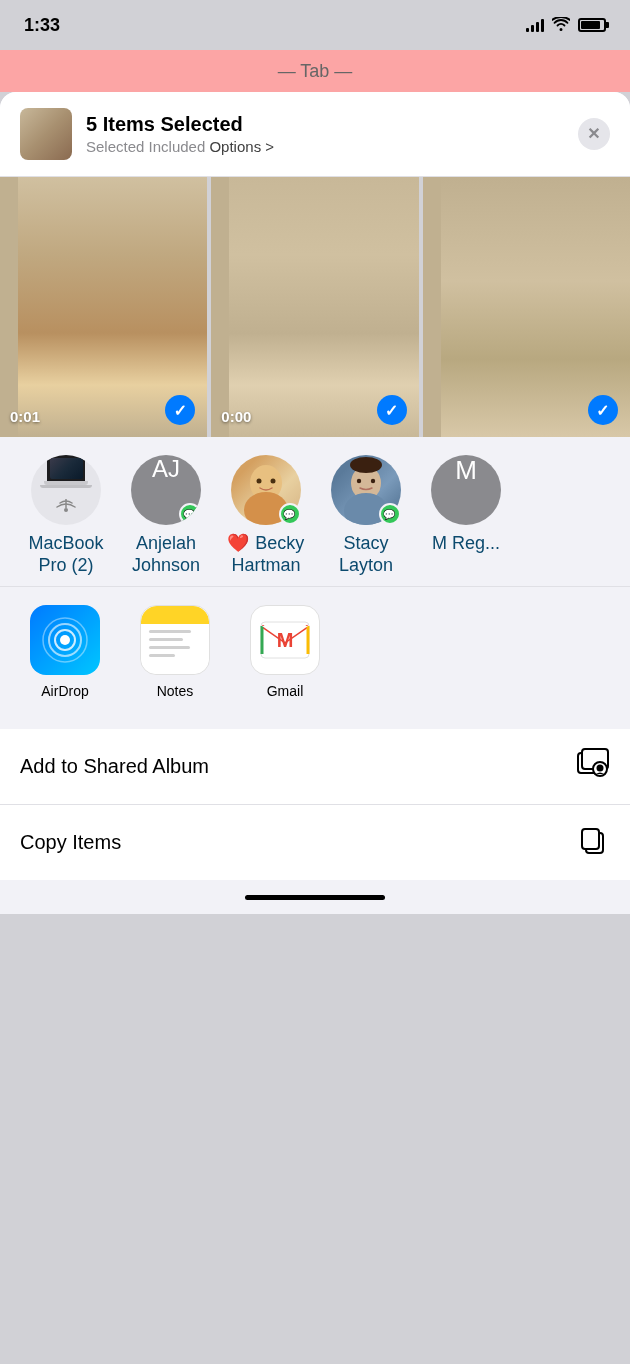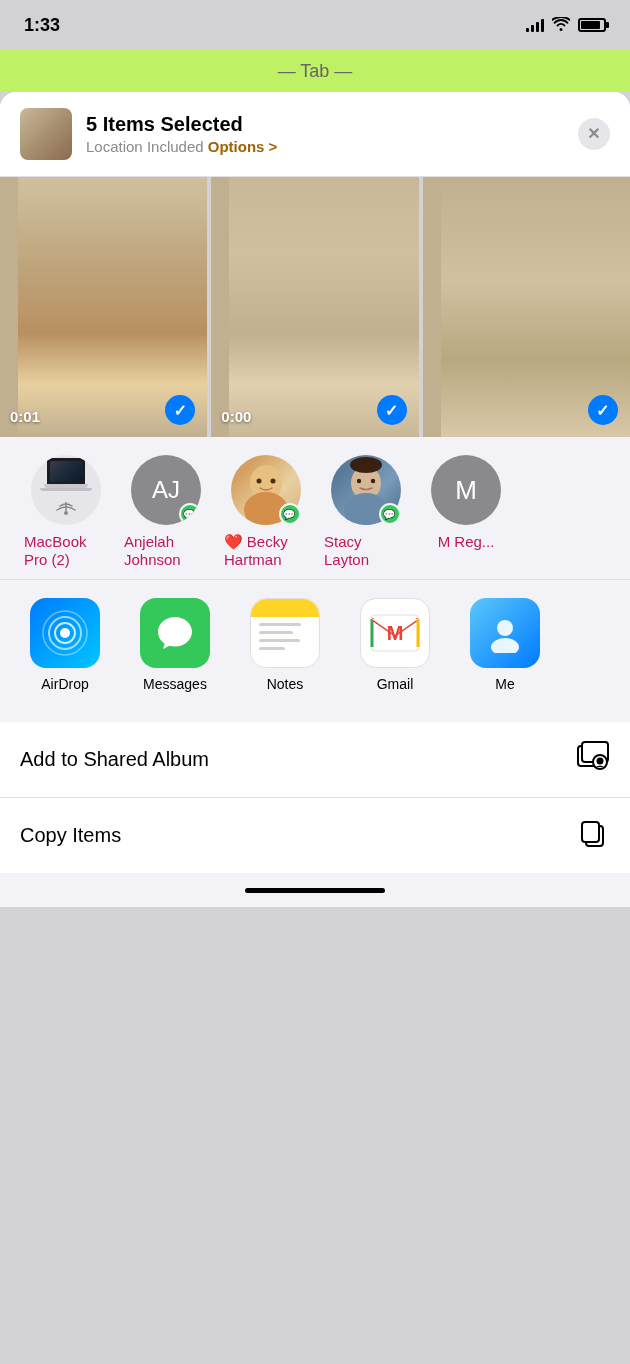--- a/index.html
+++ b/index.html
@@ -72,21 +72,21 @@
       background: #000;
       height: 100%;
       width: 85%;
       border-radius: 1px;
     }
 
     
     .bg-hint {
       width: 630px;
       height: 42px;
-      background: #bef264;
+      background: #fca5a5;
       display: flex;
       align-items: center;
       justify-content: center;
       font-size: 20px;
       color: #888;
     }
 
     
     .share-sheet {
       width: 630px;
@@ -124,22 +124,21 @@
       font-size: 20px;
       font-weight: 600;
       color: #000;
     }
     .header-subtitle {
       font-size: 15px;
       color: #8a8a8e;
       margin-top: 2px;
     }
     .header-subtitle .options-link {
-      color: #a16207;
-      font-weight: bold;
+      color: #404040;
     }
     .header-close {
       width: 32px;
       height: 32px;
       border-radius: 50%;
       background: #e5e5ea;
       display: flex;
       align-items: center;
       justify-content: center;
       cursor: pointer;
@@ -215,21 +214,21 @@
       cursor: pointer;
       flex-shrink: 0;
     }
     .contact-avatar {
       width: 70px;
       height: 70px;
       border-radius: 50%;
       overflow: hidden;
       position: relative;
       display: flex;
-      align-items: center;
+      align-items: flex-start;
       justify-content: center;
       font-size: 24px;
       font-weight: 500;
       color: #fff;
     }
     .contact-avatar.macbook {
       background: #e5e5ea;
     }
     .contact-avatar.initials-gray {
       background: #8a8a8e;
@@ -248,22 +247,23 @@
       border: 2px solid #f2f2f7;
       display: flex;
       align-items: center;
       justify-content: center;
     }
     .message-badge-icon {
       color: #fff;
       font-size: 10px;
     }
     .contact-name {
-      font-size: 15px;
-      color: #be185d;
+      font-size: 18px;
+      color: #0c4a6e;
+      text-align: center;
       line-height: 1.2;
     }
 
     
     .apps-section {
       background: #f2f2f7;
       padding: 14px 0 16px 0;
       border-top: 1px solid #e0e0e5;
     }
     .apps-scroll {
@@ -487,21 +487,21 @@
 
 <div class="share-sheet">
 
   <div class="share-header">
     <div class="header-thumb">
       <div class="header-thumb-img"></div>
     </div>
     <div class="header-text">
       <div class="header-title">5 Items Selected</div>
       <div class="header-subtitle">
-        <span>Location Included</span>
+        <span>Selected Included</span>
         <span class="options-link">Options &gt;</span>
       </div>
     </div>
     <div class="header-close">
       <span class="header-close-icon">✕</span>
     </div>
   </div>
 
   <div class="photo-strip">
     <div class="photo-item">
@@ -616,28 +616,20 @@
           <svg width="50" height="50" viewBox="0 0 50 50" fill="none">
             <circle cx="25" cy="25" r="5" fill="white"></circle>
             <circle cx="25" cy="25" r="10" stroke="white" stroke-width="2" fill="none" opacity="0.8"></circle>
             <circle cx="25" cy="25" r="16" stroke="white" stroke-width="2" fill="none" opacity="0.6"></circle>
             <circle cx="25" cy="25" r="22" stroke="white" stroke-width="1.5" fill="none" opacity="0.4"></circle>
           </svg>
         </div>
         <div class="app-label">AirDrop</div>
       </div>
 
-      <div class="app-item">
-        <div class="app-icon messages">
-          <svg width="44" height="44" viewBox="0 0 44 44" fill="none">
-            <path d="M22 6C12.6 6 5 12.6 5 20.8c0 4.8 2.6 9.1 6.6 11.8L10 38l6.5-3.2c1.7.5 3.5.8 5.5.8 9.4 0 17-6.6 17-14.8S31.4 6 22 6z" fill="white"></path>
-          </svg>
-        </div>
-        <div class="app-label">Messages</div>
-      </div>
 
       <div class="app-item">
         <div class="app-icon notes" style="padding:0;overflow:hidden;">
           <div class="notes-inner">
             <div class="notes-top"></div>
             <div class="notes-lines">
               <div class="notes-line"></div>
               <div class="notes-line" style="width:65%;"></div>
               <div class="notes-line" style="width:78%;"></div>
               <div class="notes-line" style="width:50%;"></div>
@@ -654,29 +646,20 @@
             <path d="M2 5l23 16L48 5" stroke="#ea4335" stroke-width="3" fill="none"></path>
             <path d="M2 5v28" stroke="#34a853" stroke-width="3"></path>
             <path d="M48 5v28" stroke="#fbbc04" stroke-width="3"></path>
             <path d="M2 5L25 21 48 5" fill="white"></path>
             <text x="25" y="26" text-anchor="middle" fill="#ea4335" font-size="20" font-weight="700" font-family="Arial">M</text>
           </svg>
         </div>
         <div class="app-label">Gmail</div>
       </div>
 
-      <div class="app-item">
-        <div class="app-icon me-icon" style="background: linear-gradient(135deg, #5ac8fa 0%, #007aff 100%);">
-          <svg width="40" height="40" viewBox="0 0 40 40" fill="none">
-            <circle cx="20" cy="15" r="8" fill="white" opacity="0.9"></circle>
-            <ellipse cx="20" cy="34" rx="14" ry="9" fill="white" opacity="0.9"></ellipse>
-          </svg>
-        </div>
-        <div class="app-label">Me</div>
-      </div>
 
     </div>
   </div>
 
   <div class="actions-section">
 
     <div class="action-row">
       <span class="action-label">Add to Shared Album</span>
       <span class="action-icon">
         <svg width="34" height="32" viewBox="0 0 34 32" fill="none">

